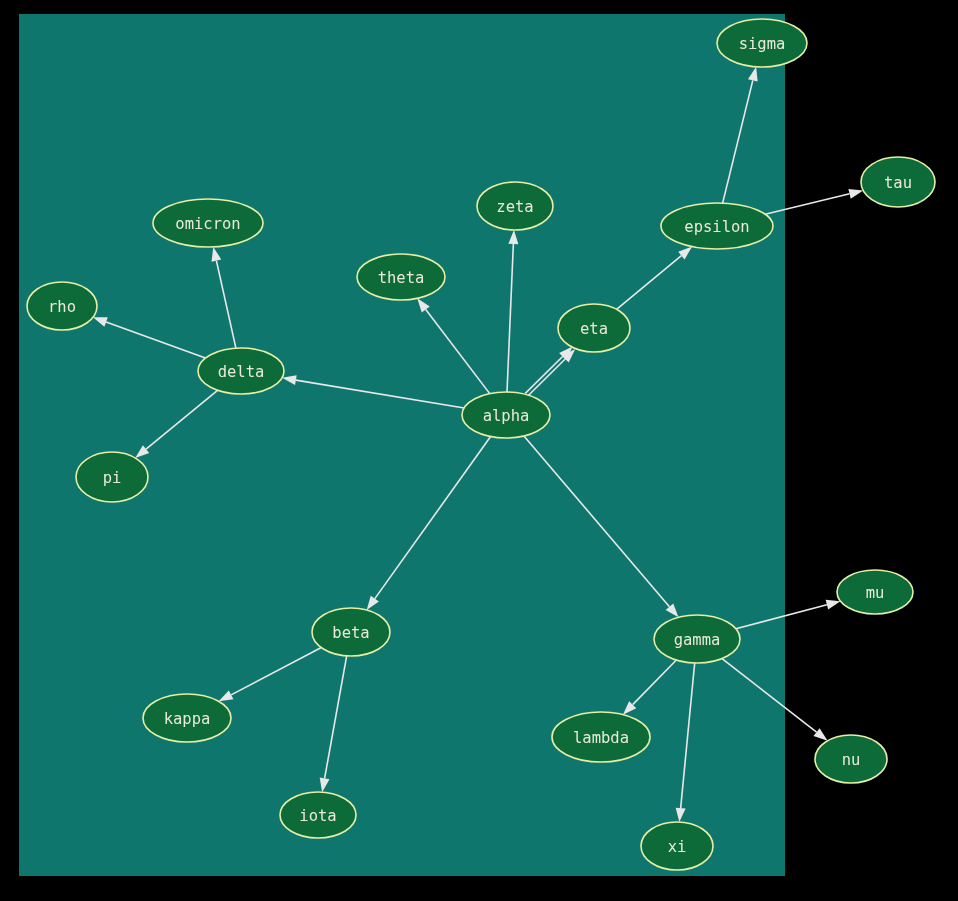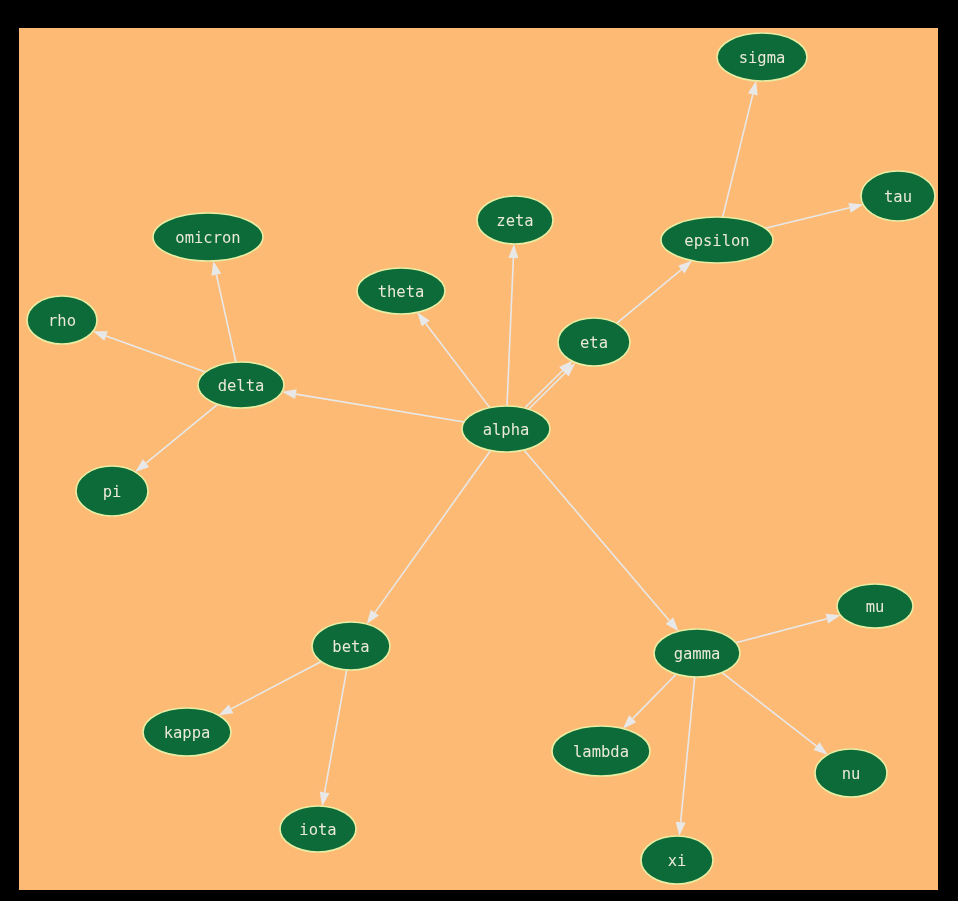--- a/index.html
+++ b/index.html
@@ -21,21 +21,21 @@
     position: absolute;
   }
   svg text {
     font-family: "DejaVu Sans Mono", monospace;
   }
 </style>
 </head>
 <body>
 
 <div id="frame" style="background: rgb(0, 0, 0);">
-  <div id="canvas" style="left: 19px; top: 28px; width: 919px; height: 862px; background: #fdba74;">
+  <div id="canvas" style="left: 19px; top: 14px; width: 766px; height: 862px; background: #0f766e;">
     <svg id="graph-svg" xmlns="http://www.w3.org/2000/svg" width="919" height="862" viewBox="0 0 919 862">
         <g>
           <line x1="445.0646745106499" y1="394.0371535036551" x2="276.8778236831081" y2="366.111789592667" stroke="#e8e8e8" stroke-width="1.6"></line>
           <polygon points="263.0669027765605,363.8186555553534 277.6968001250058,361.17931784032857 276.0588472412104,371.0442613450054" fill="#e8e8e8"></polygon>
         </g>
         <g>
           <line x1="470.738945370996" y1="379.62832820188044" x2="406.7383602837697" y2="295.5132735158116" stroke="#e8e8e8" stroke-width="1.6"></line>
           <polygon points="398.261054629004,284.37167179811956 410.717503754374,292.4856643533953 402.7592168131654,298.5408826782279" fill="#e8e8e8"></polygon>
         </g>
         <g>

